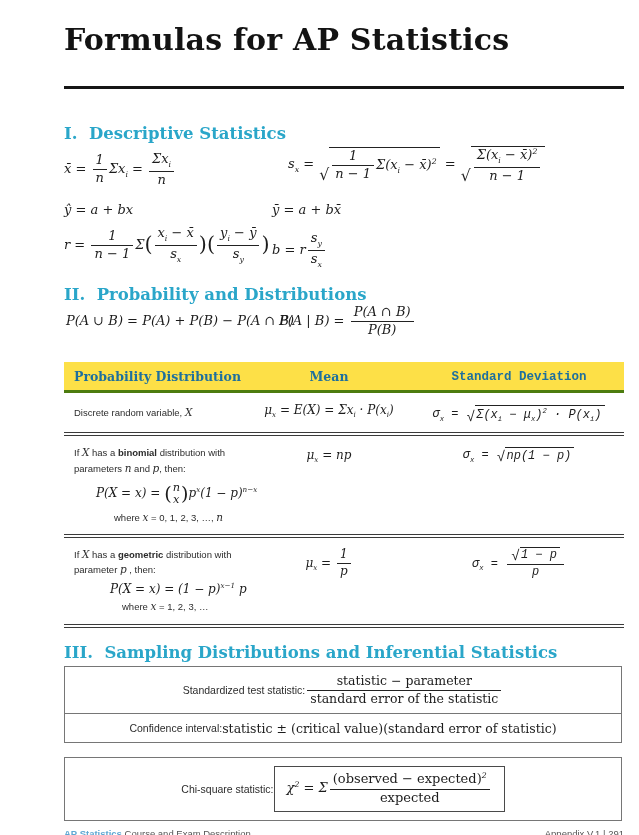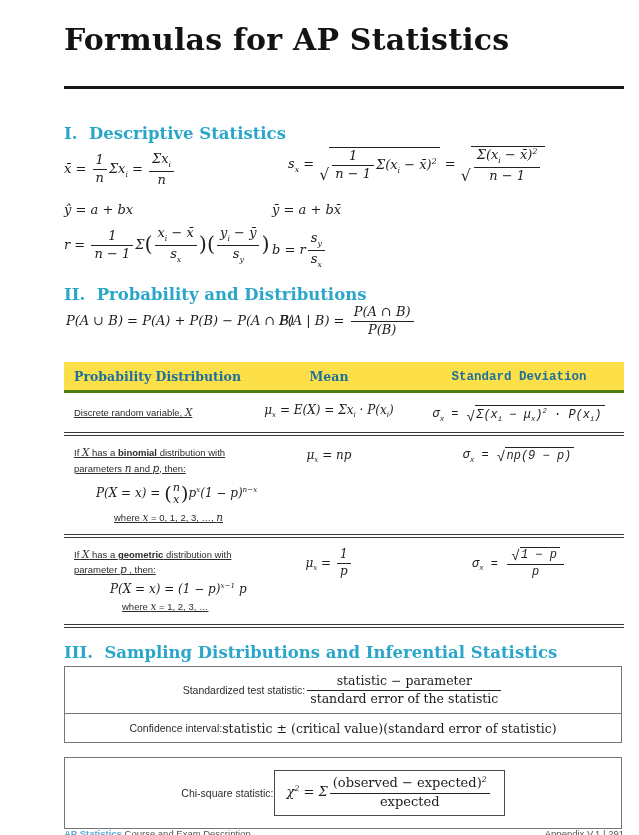--- a/index.html
+++ b/index.html
@@ -29,21 +29,21 @@
   .frac .num{display:block;border-bottom:1px solid #222;padding:0 3px 1px;}
   .frac .den{display:block;padding:1px 3px 0;}
   .sqrt{display:inline-flex;vertical-align:middle;align-items:stretch;margin:0 1px;}
   .sqrt .rad{align-self:flex-end;line-height:1;font-style:normal;font-size:1.2em;transform:translateY(1px);}
   .sqrt .vinc{border-top:1.2px solid #222;padding:1px 3px 0 1px;display:inline-block;}
   .big{font-size:1.6em;font-style:normal;vertical-align:middle;line-height:0.85;}
   .stack{display:inline-flex;flex-direction:column;align-items:center;vertical-align:middle;
          line-height:1.05;font-size:0.95em;margin:0 1px;}
 
   
-  .lab{font-family:"Liberation Sans",sans-serif;font-size:9.5px;color:#2c2c2c;line-height:1.45;text-decoration:underline;}
+  .lab{font-family:"Liberation Sans",sans-serif;font-size:9.5px;color:#2c2c2c;line-height:1.45;}
   .lab .mi{font-family:"DejaVu Serif",serif;font-size:10.5px;}
 
   
   .tbl{position:absolute;left:40px;top:362px;width:560px;}
   .tbl-header{display:flex;align-items:center;background:#fde047;color:#1d6f9e;
               font-family:"DejaVu Serif",serif;font-weight:700;font-size:12.5px;
               padding:7px 0 6px;border-bottom:3px solid #4d7c0f;}
   .c1{width:180px;padding-left:10px;box-sizing:border-box;}
   .c2{width:170px;text-align:center;}
   .c3{width:210px;text-align:center;font-family:Liberation Mono, monospace;}
@@ -118,21 +118,21 @@
         <div class="lab"><span class="ms">parameters </span><span class="mi">n</span><span class="ms"> and </span><span class="mi">p</span><span class="ms">, then:</span></div>
         <div class="math math-sm indent1"><span class="mi">P(X = x) = </span><span class="big">(</span><span class="stack">
               <span class="mi">n</span>
               <span class="mi">x</span>
             </span><span class="big">)</span><span class="mi">p</span><sup>x</sup><span class="mi">(1 − p)</span><sup>n−x</sup></div>
         <div class="lab indent2"><span class="ms">where </span><span class="mi">x</span><span class="ms"> = 0, 1, 2, 3, …, </span><span class="mi">n</span></div>
       </div>
       <div class="cell c2 math math-sm" style="padding-top:12px"><span class="mi">μ</span><sub>x</sub><span class="mi"> = np</span></div>
       <div class="cell c3 math math-sm" style="padding-top:11px"><span class="mi">σ</span><sub>x</sub><span class="mi"> = </span><span class="sqrt">
             <span class="rad">√</span>
-            <span class="vinc"><span class="mi">np(9 − p)</span></span>
+            <span class="vinc"><span class="mi">np(1 − p)</span></span>
           </span></div>
     </div>
 
     <div class="tbl-row row-sep">
       <div class="cell c1">
         <div class="lab"><span class="ms">If </span><span class="mi">X</span><span class="ms"> has a </span><span class="msb">geometric</span><span class="ms"> distribution with</span></div>
         <div class="lab"><span class="ms">parameter </span><span class="mi">p</span><span class="ms"> , then:</span></div>
         <div class="math math-sm indent3"><span class="mi">P(X = x) = (1 − p)</span><sup>x−1</sup><span class="mi"> p</span></div>
         <div class="lab indent4"><span class="ms">where </span><span class="mi">x</span><span class="ms"> = 1, 2, 3, …</span></div>
       </div>
@@ -151,21 +151,21 @@
       <span class="boxlab">Standardized test statistic:</span>
       <span class="math serif-line"><span class="frac"><span class="num"><span class="mu">statistic − parameter</span></span><span class="den"><span class="mu">standard error of the statistic</span></span></span></span>
     </div>
     <div class="odiv"></div>
     <div class="ocell" style="min-height:28px">
       <span class="boxlab">Confidence interval:</span>
       <span class="math serif-line"><span class="mu">statistic ± </span><span class="mu">(</span><span class="mu">critical value</span><span class="mu">)</span><span class="mu">(</span><span class="mu">standard error of statistic</span><span class="mu">)</span></span>
     </div>
   </div>
 
-  <div class="obox ocell" style="top:757px;height:72px">
+  <div class="obox ocell" style="top:757px;height:64px">
     <span class="boxlab">Chi-square statistic:</span>
     <span class="ibox">
       <span class="math"><span class="mi">χ</span><sup>2</sup><span class="mi"> = Σ</span><span class="frac"><span class="num"><span class="mu">(observed − expected)</span><sup>2</sup></span><span class="den"><span class="mu">expected</span></span></span></span>
     </span>
   </div>
 
   <div class="footer">
     <span><span class="f-blue">AP Statistics</span><span class="f-gray"> Course and Exam Description</span></span>
     <span class="f-gray">Appendix V.1 | 291</span>
   </div>

